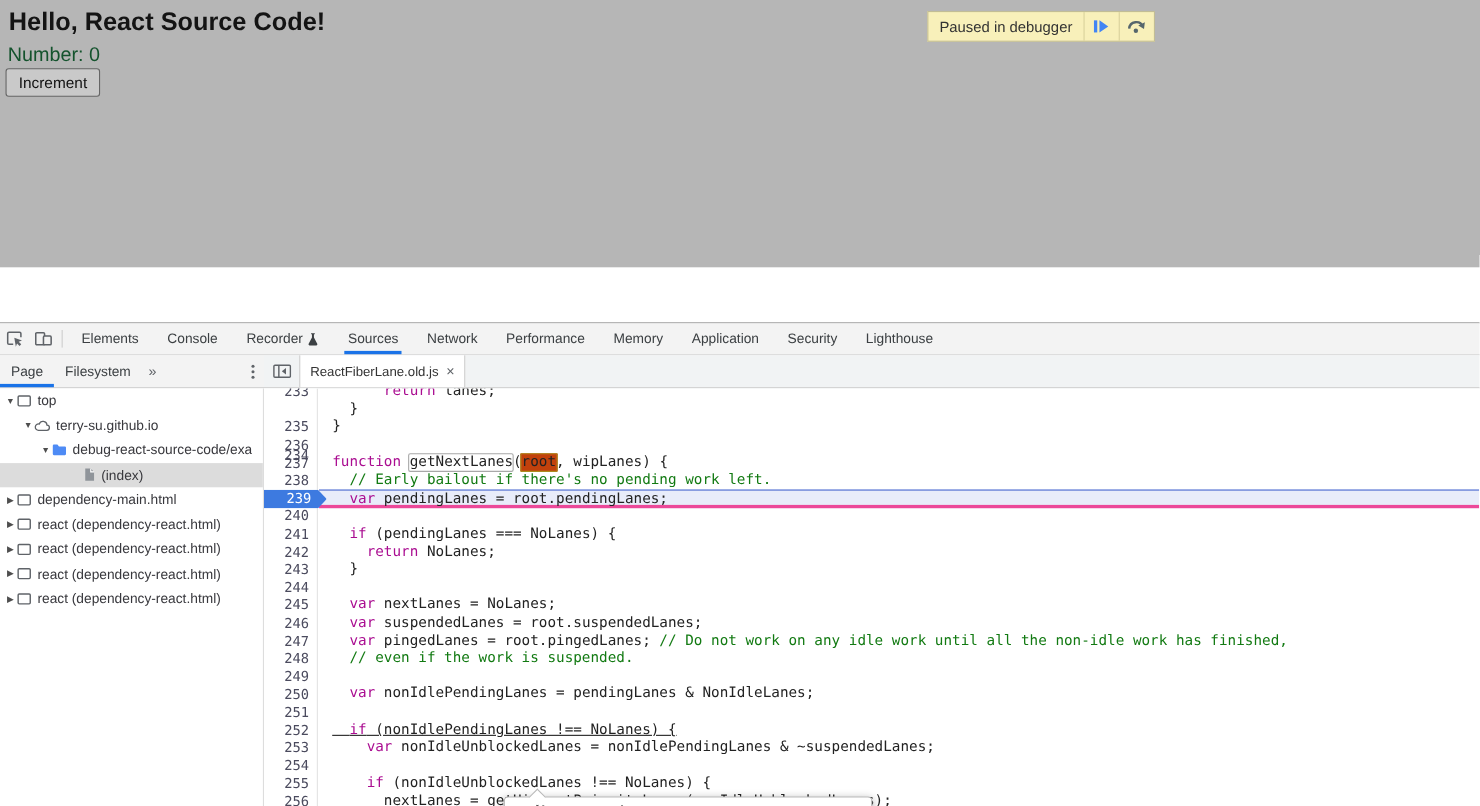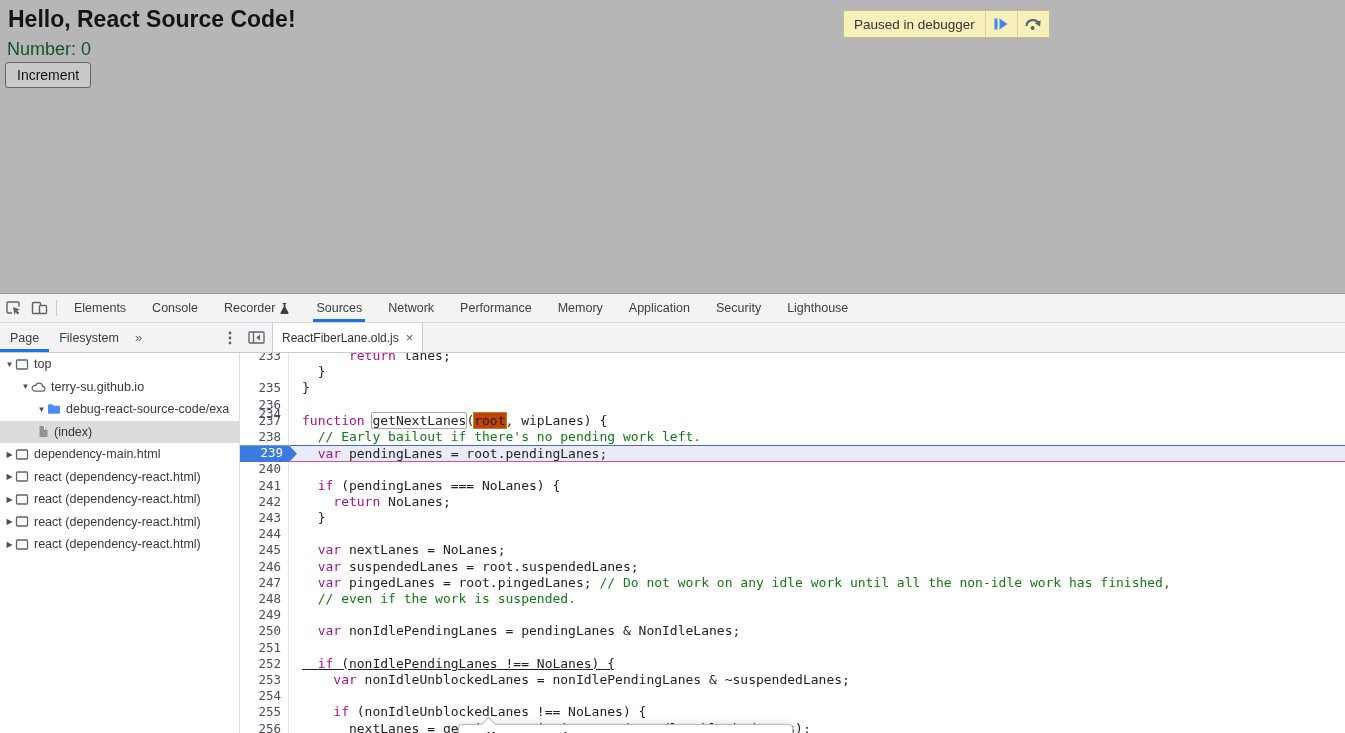--- a/index.html
+++ b/index.html
@@ -1,20 +1,20 @@
 <!DOCTYPE html>
 <html><head>
 <meta charset="utf-8">
 <style>
   * { margin:0; padding:0; box-sizing:border-box; }
   html,body { width:1345px; height:733px; overflow:hidden; font-family:"Liberation Sans", sans-serif; background:#fff; }
   svg { display:block; }
 
   
-  .page { position:absolute; left:0; top:0; width:1345px; height:293px; background:#b6b6b6; }
+  .page { position:absolute; left:0; top:0; width:1345px; height:243px; background:#b6b6b6; }
   .page-title { position:absolute; left:8px; top:6px; font-size:23px; font-weight:bold; color:#141414; }
   .page-number { position:absolute; left:7px; top:39px; font-size:18px; color:#14532d; }
   .increment-btn { position:absolute; left:5px; top:62px; padding:4px 11px; font-size:14px; color:#111;
     background:#c9c9c9; border:1px solid #666; border-radius:3px; font-family:"Liberation Sans",sans-serif; }
 
   
   .paused-banner { position:absolute; left:843px; top:10px; height:28px; display:flex; align-items:stretch;
     background:#f8f0ba; border:1px solid #c2bd95; }
   .paused-text { display:flex; align-items:center; padding:0 10px; font-size:13.5px; color:#333; }
   .banner-btn { width:32px; display:flex; align-items:center; justify-content:center; border-left:1px solid #d9d29b; cursor:pointer; }
@@ -53,21 +53,21 @@
   
   .editor { position:absolute; left:240px; top:0; right:0; height:381px; background:#fff; overflow:hidden; }
   .gutter { position:absolute; left:0; top:0; width:49px; height:381px; border-right:1px solid #e3e3e3; background:#fff; }
   .gut-line { position:absolute; left:0; width:49px; height:17px; line-height:16px;
     font-family:"DejaVu Sans Mono", monospace; font-size:12.5px; color:#4b4b5e; text-align:right; padding-right:8px; }
   .gut-line.exec { background:#3d7ae0; color:#fff; width:57px; padding-right:14px;
     clip-path:polygon(0 0, calc(100% - 8px) 0, 100% 50%, calc(100% - 8px) 100%, 0 100%); z-index:2; }
   .code { position:absolute; left:50px; top:0; right:0; height:381px; overflow:hidden; }
   .code-line { position:absolute; left:0; right:0; height:17px; line-height:16.2px; white-space:pre;
     font-family:"DejaVu Sans Mono", monospace; font-size:13px; color:#222; padding-left:12px; }
-  .code-line.exec { background:#e8ecfa; border-top:1px solid #4968cf; border-bottom:1px solid #ec4899; }
+  .code-line.exec { background:#e8ecfa; border-top:1px solid #4968cf; border-bottom:3px solid #ec4899; }
   .tk.k { color:#aa0d91; }
   .tk.c { color:#127a12; }
   .tk.box { border:1px solid #a8a8a8; border-radius:2px; margin:0 -1px; padding:0 0px; }
   .tk.roothl { background:#c2410c; border:1px solid #ad8a1e; border-radius:1px; margin:0 -1px; }
 
   
   .tooltip { position:absolute; left:458px; top:430px; width:335px; height:282px; background:#fff;
     border:1px solid #b9b9b9; border-radius:4px; box-shadow:0 2px 8px rgba(0,0,0,.28); z-index:10; }
   .tt-caret { position:absolute; left:24px; top:-6.5px; width:11px; height:11px; background:#fff;
     border-left:1px solid #b9b9b9; border-top:1px solid #b9b9b9; transform:rotate(45deg); }
@@ -219,21 +219,21 @@
         </div>
         <div class="tree-row" style="padding-left: 36px;">
           <span class="tree-arrow">▼</span>
           <span class="tree-icon">
             <svg width="14" height="12" viewBox="0 0 14 12">
               <path d="M1 2.2 a1 1 0 0 1 1 -1 h3.2 l1.4 1.6 H12 a1 1 0 0 1 1 1 v6 a1 1 0 0 1 -1 1 H2 a1 1 0 0 1 -1 -1 Z" fill="#4e8bf5"></path>
             </svg>
           </span>
           <span class="tree-label">debug-react-source-code/exa</span>
         </div>
-        <div class="tree-row selected" style="padding-left: 27px;">
+        <div class="tree-row selected" style="padding-left: 65px;">
           <span class="tree-arrow"></span>
           <span class="tree-icon">
             <svg width="11" height="13" viewBox="0 0 11 13">
               <path d="M1.5 1 h5 l3 3 v8 h-8 Z" fill="#8f949a"></path>
               <path d="M6.5 1 v3 h3" fill="none" stroke="#fff" stroke-width="1"></path>
             </svg>
           </span>
           <span class="tree-label">(index)</span>
         </div>
         <div class="tree-row" style="padding-left: 4px;">

